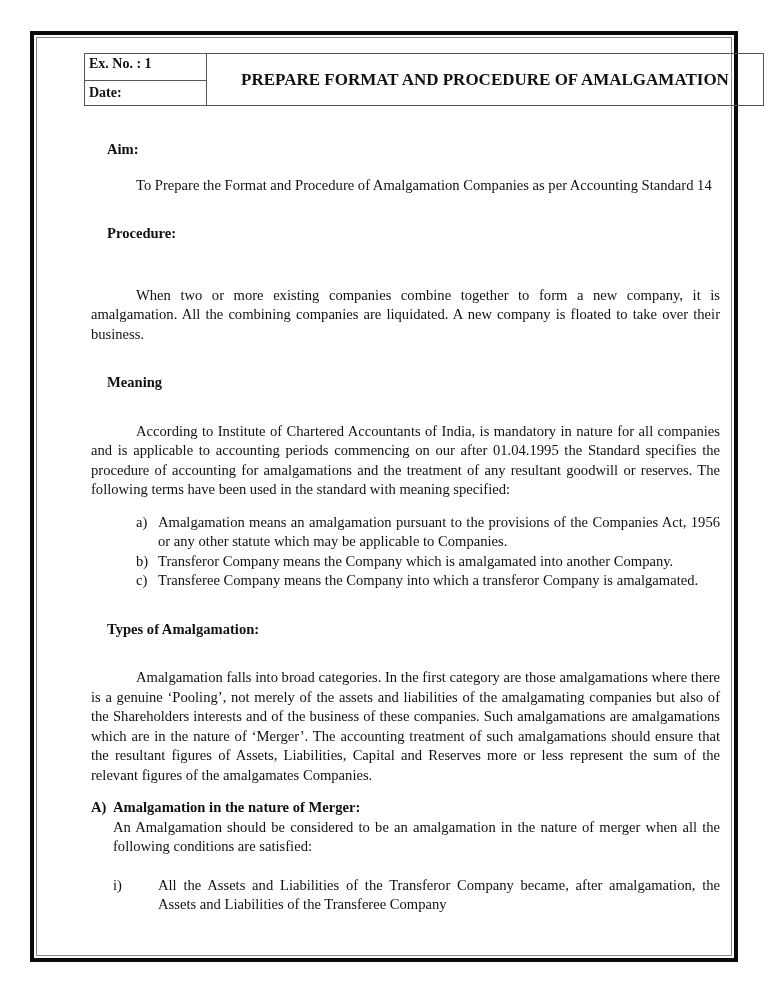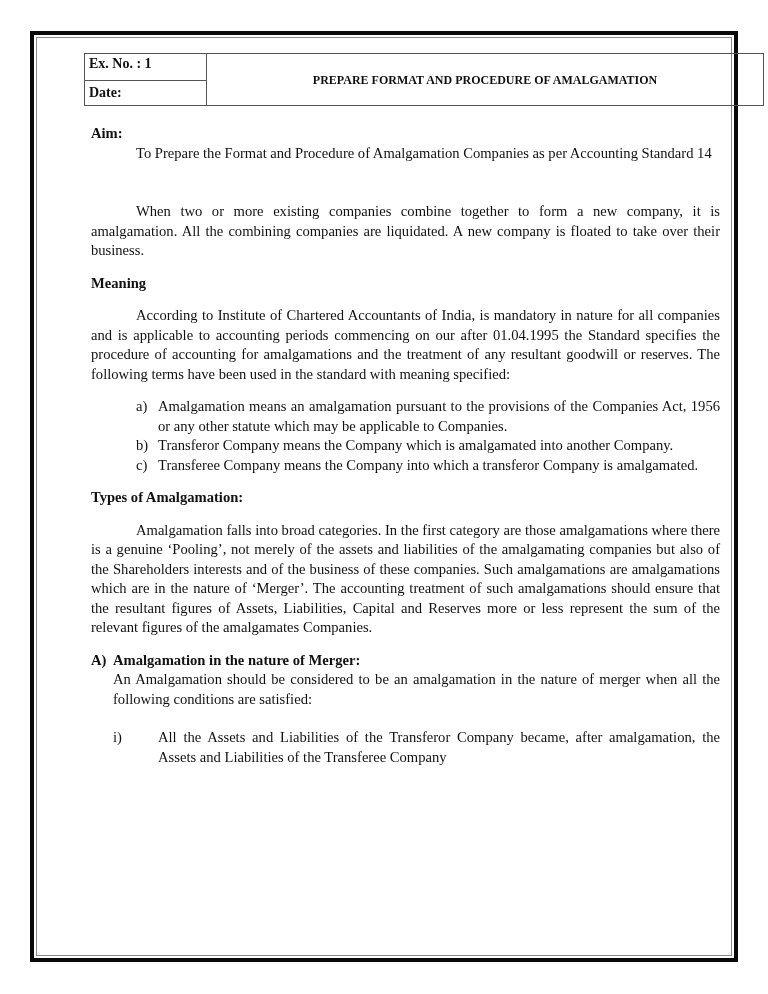--- a/index.html
+++ b/index.html
@@ -61,35 +61,35 @@
       align-items: flex-start;
       padding-top: 2px;
     }
     .header-title {
       flex: 1;
       display: flex;
       flex-direction: column;
       justify-content: center;
       align-items: center;
       font-weight: bold;
-      font-size: 12px;
+      font-size: 17px;
       line-height: 20px;
       text-align: center;
     }
     .content {
       position: absolute;
       left: 91px;
       top: 124px;
       width: 629px;
       font-size: 14.6px;
       line-height: 19.5px;
     }
     .h {
       font-weight: bold;
-      margin: 0;
+      margin: 16px;
     }
     p {
       margin: 0;
     }
     .just {
       text-align: justify;
     }
     .indent {
       text-indent: 45px;
       font-family: Liberation Serif, serif;
@@ -153,20 +153,21 @@
     <span>PREPARE FORMAT AND PROCEDURE OF AMALGAMATION</span>
   </div>
 </div>
 
 <div class="content">
 
   <p class="h">Aim:</p>
   <p class="indent">To Prepare the Format and Procedure of Amalgamation Companies as per Accounting Standard 14</p>
 
   <div class="gap-m"></div>
+  <p class="h">Procedure:</p>
 
   <div class="gap-m"></div>
 
   <div class="gap-m"></div>
   <p class="just indent">When two or more existing companies combine together to form a new company, it is amalgamation. All the combining companies are liquidated. A new company is floated to take over their business.</p>
 
   <div class="gap-m"></div>
   <p class="h">Meaning</p>
 
   <div class="gap-m"></div>

